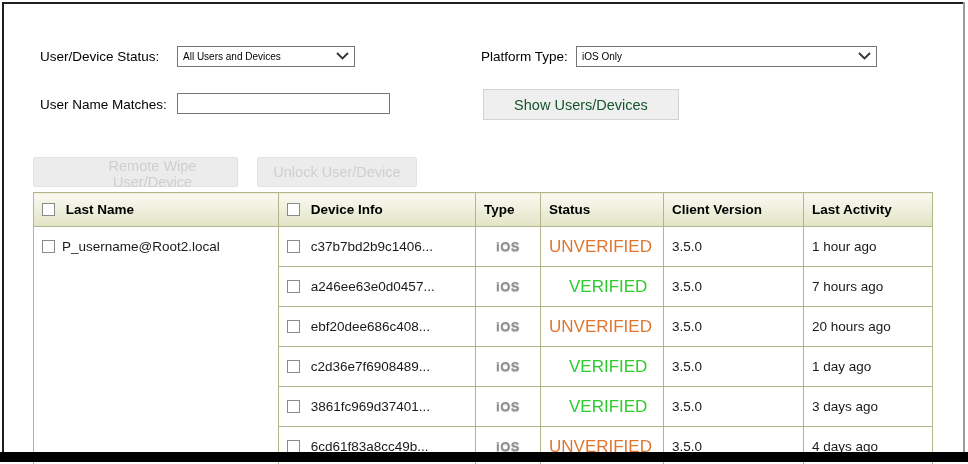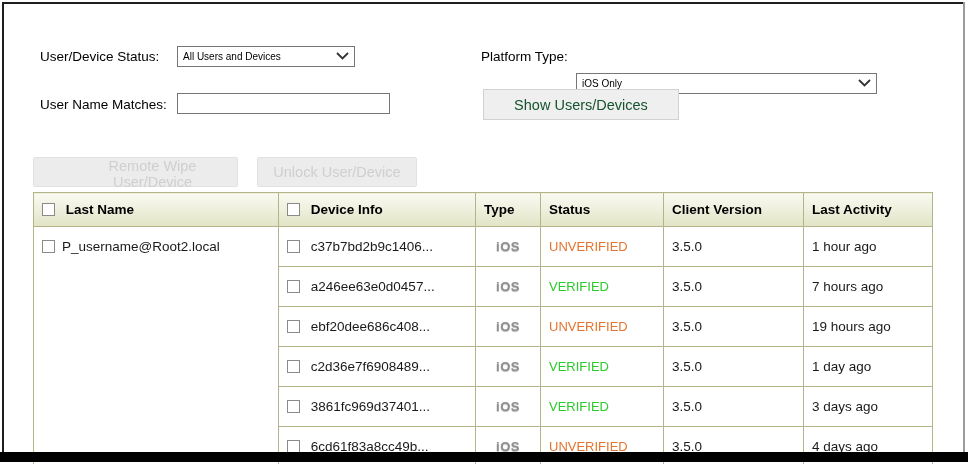--- a/index.html
+++ b/index.html
@@ -36,22 +36,22 @@
   th, td { border:1px solid #b3b48a; font-size:13.5px; vertical-align:middle; }
   thead th { height:34px; text-align:left; padding-left:8px; font-weight:bold; color:#000;
              background:linear-gradient(#fafaf2, #e2e4c6); }
   tbody td { height:40px; padding-left:8px; color:#1a1a1a; background:#fff; }
   td.user-cell { vertical-align:top; padding-top:12px; }
   .chk { appearance:none; -webkit-appearance:none; width:13px; height:13px;
          border:1px solid #8a8a8a; background:#fff; vertical-align:-2px; margin-right:7px; cursor:pointer; }
   .type-cell { text-align:center; padding-left:0 !important; }
   .ios-logo { color:#8d8d8d; font-weight:600; font-size:13px; letter-spacing:0.5px;
               text-shadow:0 1px 1px rgba(0,0,0,0.28); }
-  .status-text { font-size:13px; }
-  .status-text.ok   { color:var(--verified,#2dcb2d); }
+  .status-text { font-size:17px; }
+  .status-text.ok   { color:var(--verified,#2dcb2d);margin-left:20px; }
   .status-text.warn { color:var(--unverified,#e0762e); }
 </style>
 </head>
 <body>
 
 <div id="frame">
   <div class="edge-top"></div>
   <div class="edge-left"></div>
   <div class="edge-right"></div>
   <div class="edge-bottom"></div>
@@ -60,21 +60,21 @@
   <div class="sel" style="left:177px; top:46px; width:178px;">
     <span>All Users and Devices</span>
     <span class="chev">
       <svg width="13" height="8" viewBox="0 0 13 8">
           <path d="M1 1 L6.5 6.5 L12 1" fill="none" stroke="#333" stroke-width="1.8"></path>
         </svg>
     </span>
   </div>
 
   <span class="lbl" style="left:481px; top:49px;">Platform Type:</span>
-  <div class="sel" style="left:576px; top:46px; width:301px;margin-top:27px;">
+  <div class="sel" style="left:576px; top:46px; width:301px;">
     <span>iOS Only</span>
     <span class="chev">
       <svg width="13" height="8" viewBox="0 0 13 8">
           <path d="M1 1 L6.5 6.5 L12 1" fill="none" stroke="#333" stroke-width="1.8"></path>
         </svg>
     </span>
   </div>
 
   <span class="lbl" style="left:40px; top:97px;">User Name Matches:</span>
   <input class="txt-input" style="left: 177px; top: 93px; width: 213px;" type="text" value="">
@@ -147,21 +147,21 @@
       <input type="checkbox" class="chk" style="">
       <span class="device-id">ebf20dee686c408...</span>
     </td>
     <td class="type-cell">
       <span class="ios-logo">iOS</span>
     </td>
     <td>
       <span class="status-text warn">UNVERIFIED</span>
     </td>
     <td><span class="ver">3.5.0</span></td>
-    <td><span class="act">19 hours ago</span></td>
+    <td><span class="act">20 hours ago</span></td>
   </tr>
 
   <tr>
     <td>
       <input type="checkbox" class="chk" style="">
       <span class="device-id">c2d36e7f6908489...</span>
     </td>
     <td class="type-cell">
       <span class="ios-logo">iOS</span>
     </td>

